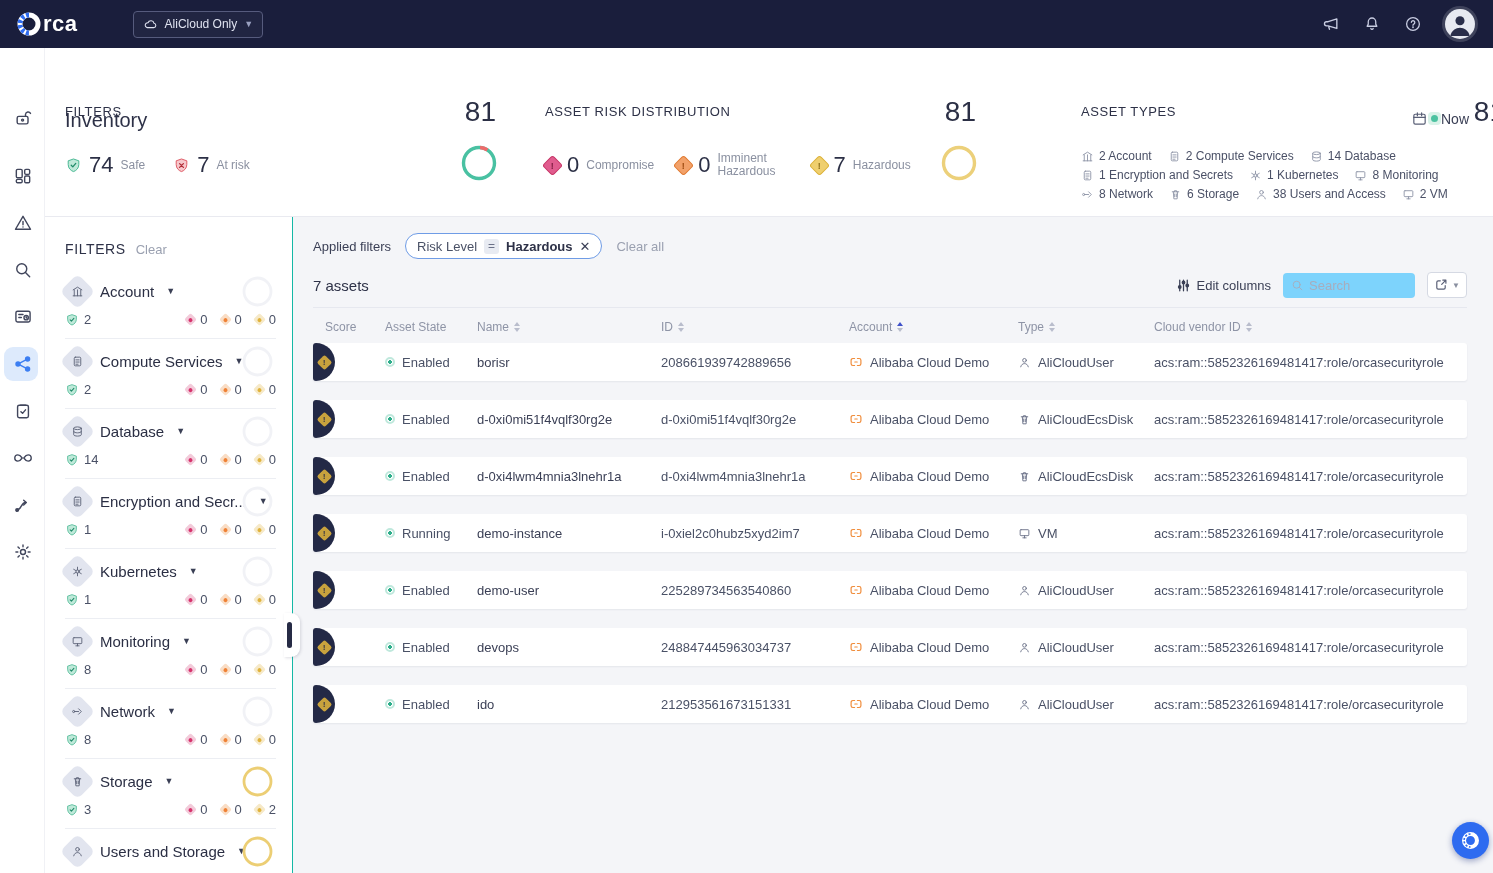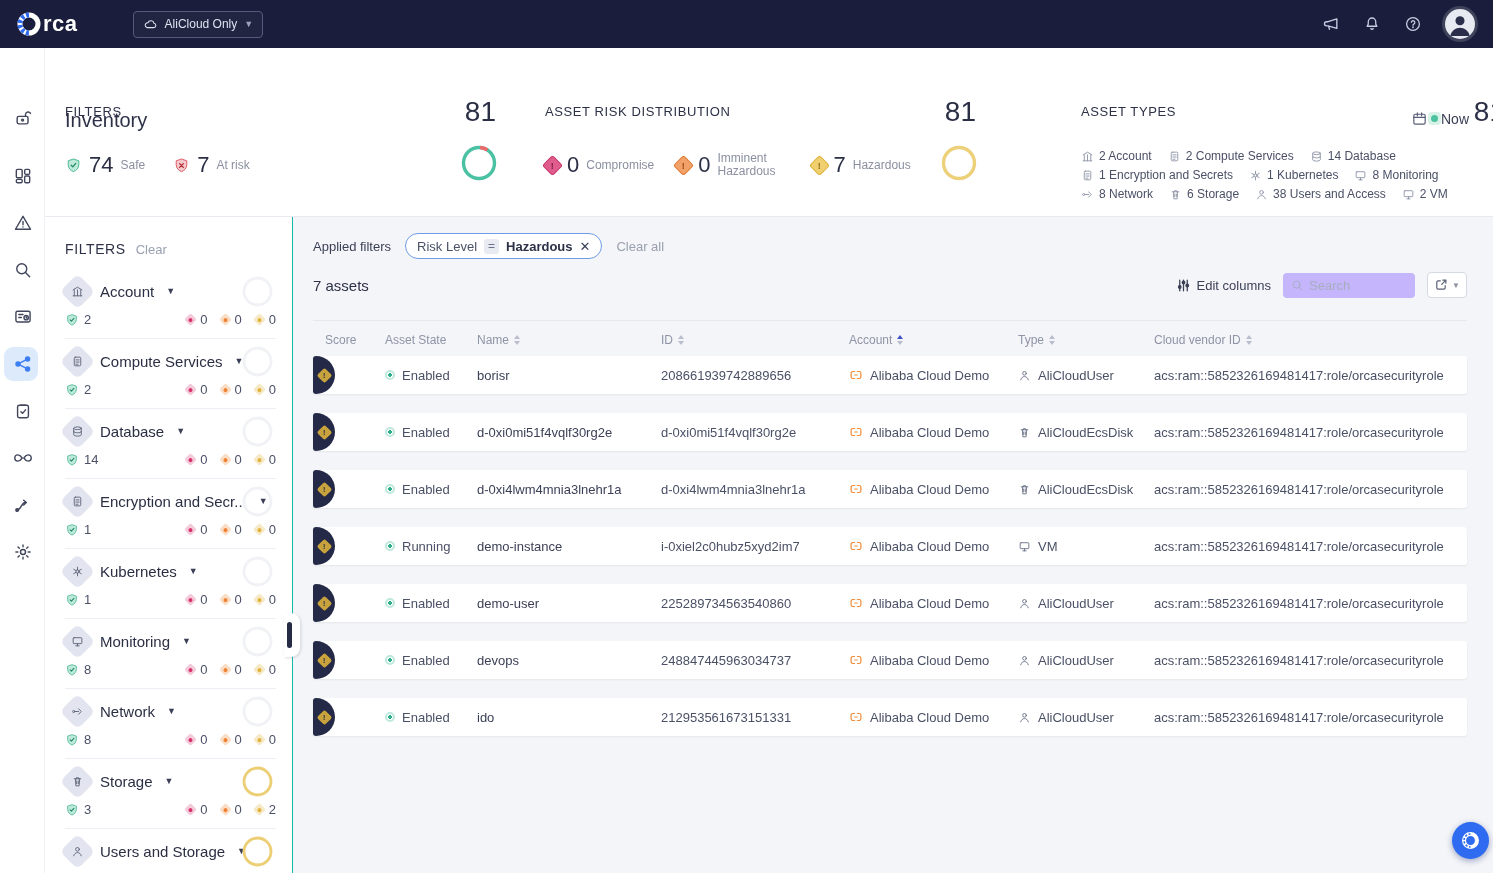--- a/index.html
+++ b/index.html
@@ -81,25 +81,25 @@
   #main { position:absolute; left:293px; top:217px; right:0; bottom:0; padding:16px 26px 0 20px; }
   .applied-row { display:flex; align-items:center; gap:14px; height:26px; margin-bottom:12px; }
   .applied-label { font-size:13px; color:#3a3f55; }
   .chip { display:flex; align-items:center; gap:7px; height:26px; border:1px solid #6f9ce6; border-radius:14px; padding:0 11px; background:#fff; cursor:pointer; }
   .chip-field { font-size:13px; color:#4a5166; }
   .chip-op { font-size:12px; color:#6b7188; background:#e8ebf2; border-radius:3px; padding:0 4px; line-height:15px; }
   .chip-value { font-size:13px; color:#2d3147; font-weight:bold; }
   .chip-x { font-size:13px; color:#3a3f55; cursor:pointer; }
   .clear-all { font-size:13px; color:#9aa0b0; cursor:pointer; }
 
-  .toolbar { display:flex; align-items:center; height:28px; margin-bottom:21px; }
+  .toolbar { display:flex; align-items:center; height:28px; margin-bottom:8px; }
   .asset-count { font-size:15px; color:#2d3147; }
   .toolbar-right { margin-left:auto; display:flex; align-items:center; gap:12px; }
   .edit-cols { display:flex; align-items:center; gap:6px; font-size:13px; color:#3a3f55; cursor:pointer; }
-  .search-box { width:132px; height:25px; background:#c4b5fd; border-radius:4px; display:flex; align-items:center; gap:5px; padding:0 8px; color:#a7adbd; }
+  .search-box { width:132px; height:25px; background:#7dd3fc; border-radius:4px; display:flex; align-items:center; gap:5px; padding:0 8px; color:#a7adbd; }
   .search-box input { border:0; background:transparent; outline:none; width:90px; font-size:13px; font-family:inherit; color:#3a3f55; }
   .search-box input::placeholder { color:#a7adbd; }
   .export-btn { width:40px; height:26px; background:#fff; border:1px solid #d5d9e3; border-radius:4px; display:flex; align-items:center; justify-content:center; gap:4px; color:#595f76; cursor:pointer; }
   .export-caret { font-size:8px; color:#8a90a0; }
 
   .grid7 { display:grid; grid-template-columns:72px 92px 184px 188px 169px 136px 1fr; align-items:center; }
   #thead { border-top:1px solid #e6e8ef; padding:12px 0 9px; }
   .hcell { display:flex; align-items:center; gap:5px; font-size:12px; color:#8e94a6; cursor:pointer; }
   .hcell.first { padding-left:12px; }
   .sort { display:flex; flex-direction:column; gap:2px; }

